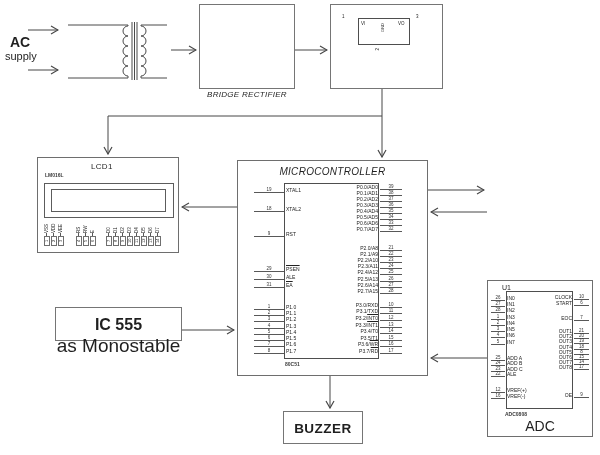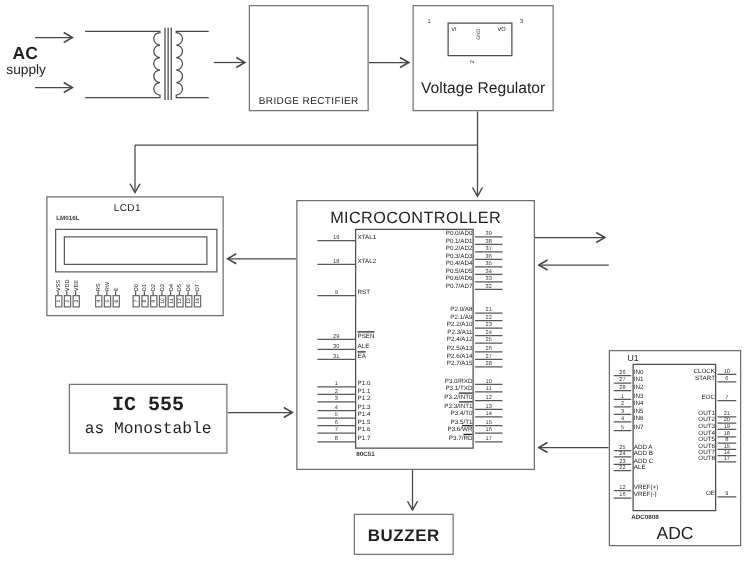--- a/index.html
+++ b/index.html
@@ -4,26 +4,26 @@
 <style>
   html,body{margin:0;padding:0;background:#fff;}
   #canvas{position:relative;width:600px;height:455px;background:#ffffff;
           font-family:"Liberation Sans", sans-serif;color:#1f1f1f;overflow:hidden;}
   #wires{position:absolute;left:0;top:0;width:600px;height:455px;}
   .box{position:absolute;border:1px solid #757575;background:#fff;box-sizing:border-box;}
   .chip{position:absolute;border:1px solid #4e4e4e;box-sizing:border-box;}
   .ctr{position:absolute;left:0;right:0;text-align:center;}
   .abs{position:absolute;white-space:nowrap;text-align:center;}
   .t8{font-size:8px;letter-spacing:.3px;}
-  .t75{font-size:13px;letter-spacing:.3px;}
+  .t75{font-size:10px;letter-spacing:.3px;font-style:italic;}
   .t7{font-size:7px;}
   .t125{font-size:12.5px;}
   .t15{font-size:15px;line-height:1.25;}
   .t17b{font-size:16px;font-weight:bold;line-height:1.2;}
-  .t13{font-size:13px;line-height:1.2;}
+  .t13{font-size:19px;line-height:1.2;}
   .t14b{font-size:13.5px;font-weight:bold;letter-spacing:.5px;}
   .t17{font-size:14px;}
   .tiny{font-size:4.5px;}
   .part{font-size:5px;font-weight:bold;color:#3a3a3a;}
   .acl1{font-size:14px;font-weight:bold;}
   .acl2{font-size:11px;}
   
   .pins{position:absolute;}
   .prow{display:flex;align-items:center;height:var(--rh,6px);}
   .pstub{flex:none;border-bottom:1px solid #585858;text-align:center;
@@ -98,32 +98,31 @@
       <use href="#diode" transform="translate(236,55) rotate(45)"></use>
       <use href="#diode" transform="translate(258,55) rotate(-45)"></use>
     </g>
   </svg>
 
   <div class="abs acl1" style="left:10px;top:34px;">AC</div>
   <div class="abs acl2" style="left:5px;top:50px;">supply</div>
 
 
   <div class="box" style="left:199px;top:4px;width:96px;height:85px;">
-    <div class="ctr t8" style="top:71px;">BRIDGE RECTIFIER</div>
+    <div class="ctr t8" style="top:85px;font-style:italic;">BRIDGE RECTIFIER</div>
   </div>
 
   <div class="box" style="left:330px;top:4px;width:113px;height:85px;">
     <div class="chip" style="left:27px;top:13px;width:52px;height:27px;"></div>
     <div class="abs tiny" style="left:30px;top:16px;">VI</div>
     <div class="abs tiny" style="left:67px;top:16px;">VO</div>
     <div class="abs vrot" style="left:49px;top:18px;font-size:4px;">GND</div>
     <div class="abs tiny" style="left:11px;top:9px;">1</div>
     <div class="abs tiny" style="left:85px;top:9px;">3</div>
     <div class="abs tiny vrot" style="left:44px;top:43px;">2</div>
-    <div class="ctr t125" style="top:58px;">Voltage Regulator</div>
   </div>
 
   <div class="box" style="left:37px;top:157px;width:142px;height:96px;border-color:#6e6e6e;">
     <div class="abs t8" style="left:7px;top:4px;padding-left:46px;">LCD1</div>
     <div class="abs part" style="left:7px;top:14px;">LM016L</div>
     <div class="chip" style="left:6px;top:25px;width:130px;height:35px;border-color:#5c5c5c;">
       <div class="chip" style="left:6px;top:5px;width:115px;height:23px;border-color:#5c5c5c;"></div>
     </div>
     <div class="lcd-pins" style="left:5px;top:58px;">
 
@@ -395,21 +394,21 @@
           <span class="pstub sw22">16</span>
         </div>
         <div class="prow r">
           <span class="pname"><span>P3.7/</span><span class="ov">RD</span></span>
           <span class="pstub sw22">17</span>
         </div>
       </div>
   </div>
 
 
-  <div class="box" style="left:55px;top:307px;width:127px;height:56px;font-family:Liberation Mono, monospace;">
+  <div class="box" style="left:55px;top:307px;width:127px;height:34px;">
     <div class="ctr t17b" style="top:7px;">IC 555</div>
     <div class="ctr t13" style="top:27px;">as Monostable</div>
   </div>
 
   <div class="box" style="left:283px;top:411px;width:80px;height:33px;">
     <div class="ctr t14b" style="top:9px;">BUZZER</div>
   </div>
 
   <div class="box" style="left:487px;top:280px;width:106px;height:157px;border-color:#6e6e6e;">
     <div class="abs t7" style="left:14px;top:3px;">U1</div>

